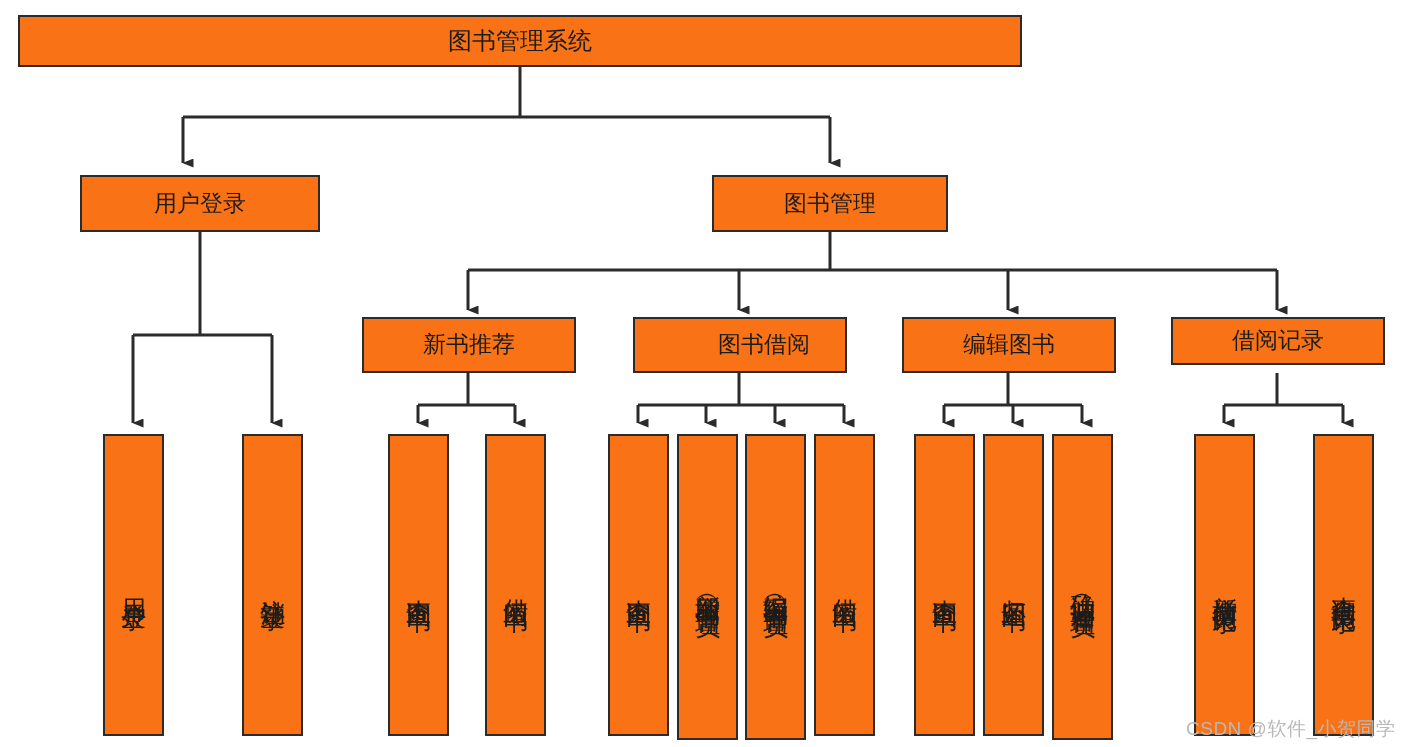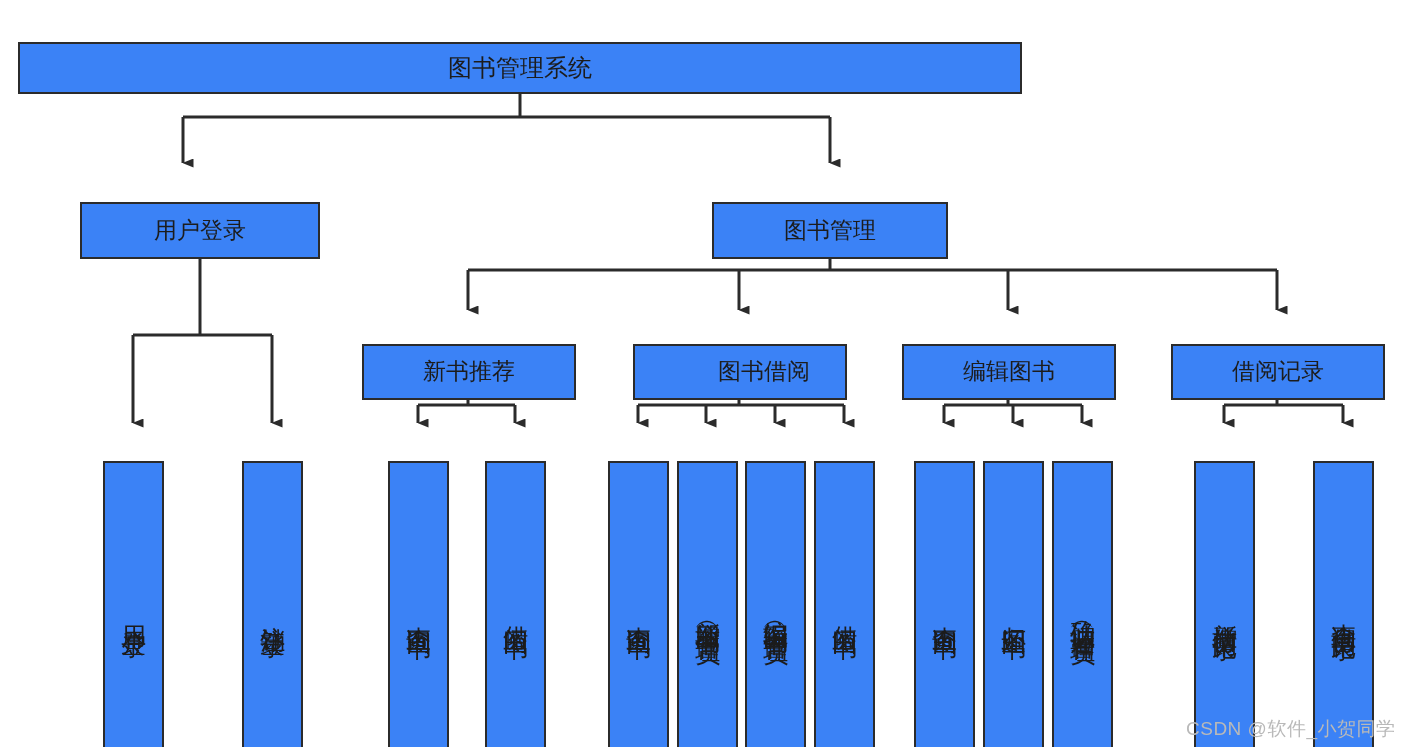--- a/index.html
+++ b/index.html
@@ -23,27 +23,26 @@
     position: absolute;
     left: 0;
     top: 0;
     width: 1405px;
     height: 747px;
     pointer-events: none;
   }
   .node {
     position: absolute;
     box-sizing: border-box;
-    background: #3b82f6;
+    background: #f97316;
     border: 2px solid #2b2b2b;
     display: flex;
     align-items: center;
     justify-content: center;
     overflow: hidden;
-    margin-top: 27px;
   }
   .node .label {
     color: #1c1c1c;
     line-height: 1.18;
     text-align: center;
     white-space: nowrap;
   }
   .node.horiz .label {
     font-size: 23px;
     writing-mode: horizontal-tb;
@@ -137,21 +136,21 @@
 
   <div class="node horiz" style="left:362px; top:317px; width:214px; height:56px;">
     <span class="label">新书推荐</span>
   </div>
   <div class="node horiz" style="left:633px; top:317px; width:214px; height:56px;padding-left:48px;">
     <span class="label">图书借阅</span>
   </div>
   <div class="node horiz" style="left:902px; top:317px; width:214px; height:56px;">
     <span class="label">编辑图书</span>
   </div>
-  <div class="node horiz" style="left:1171px; top:317px; width:214px; height:56px;">
+  <div class="node horiz" style="left:1171px; top:317px; width:214px; height:48px;">
     <span class="label">借阅记录</span>
   </div>
 
   <div class="node vert" style="left:103px; top:434px; width:61px; height:302px;">
     <span class="label">用户登录</span>
   </div>
   <div class="node vert" style="left:242px; top:434px; width:61px; height:302px;">
     <span class="label">注销登录</span>
   </div>
 

